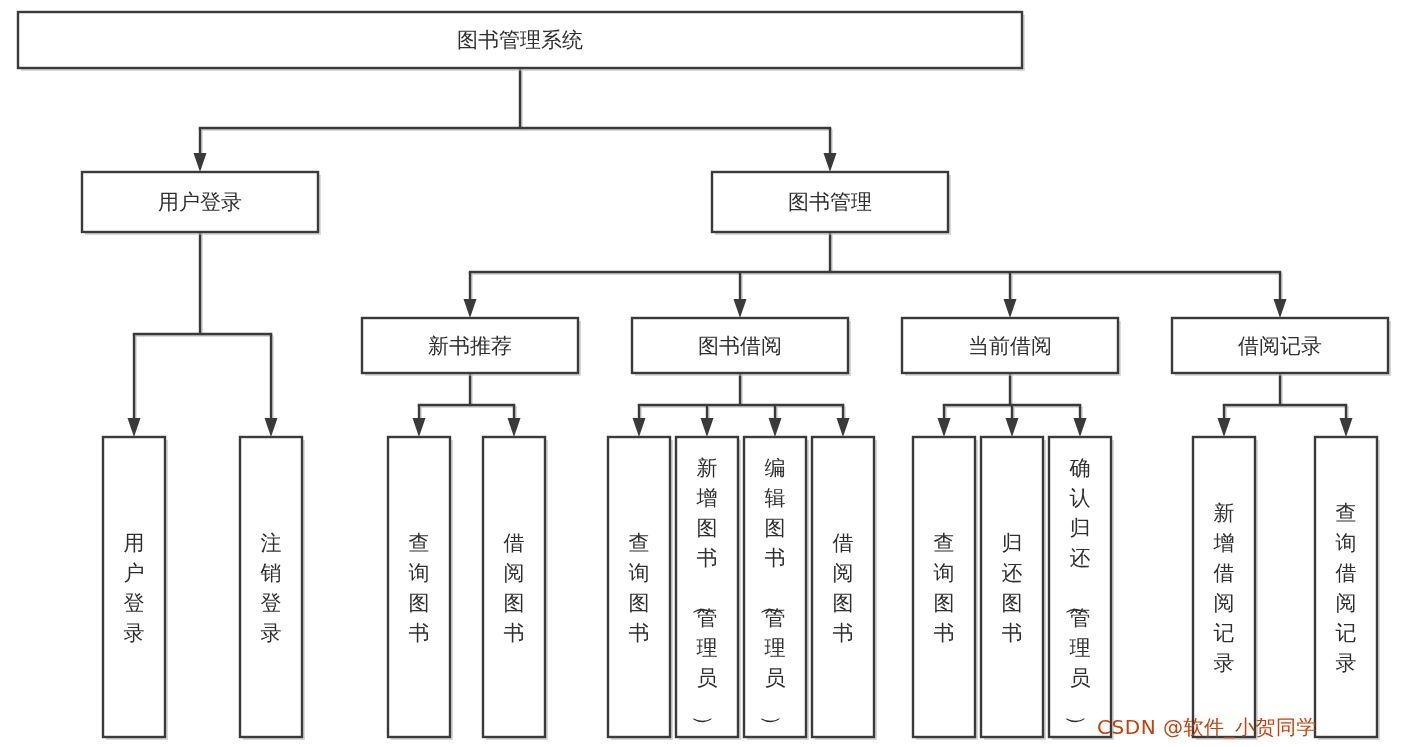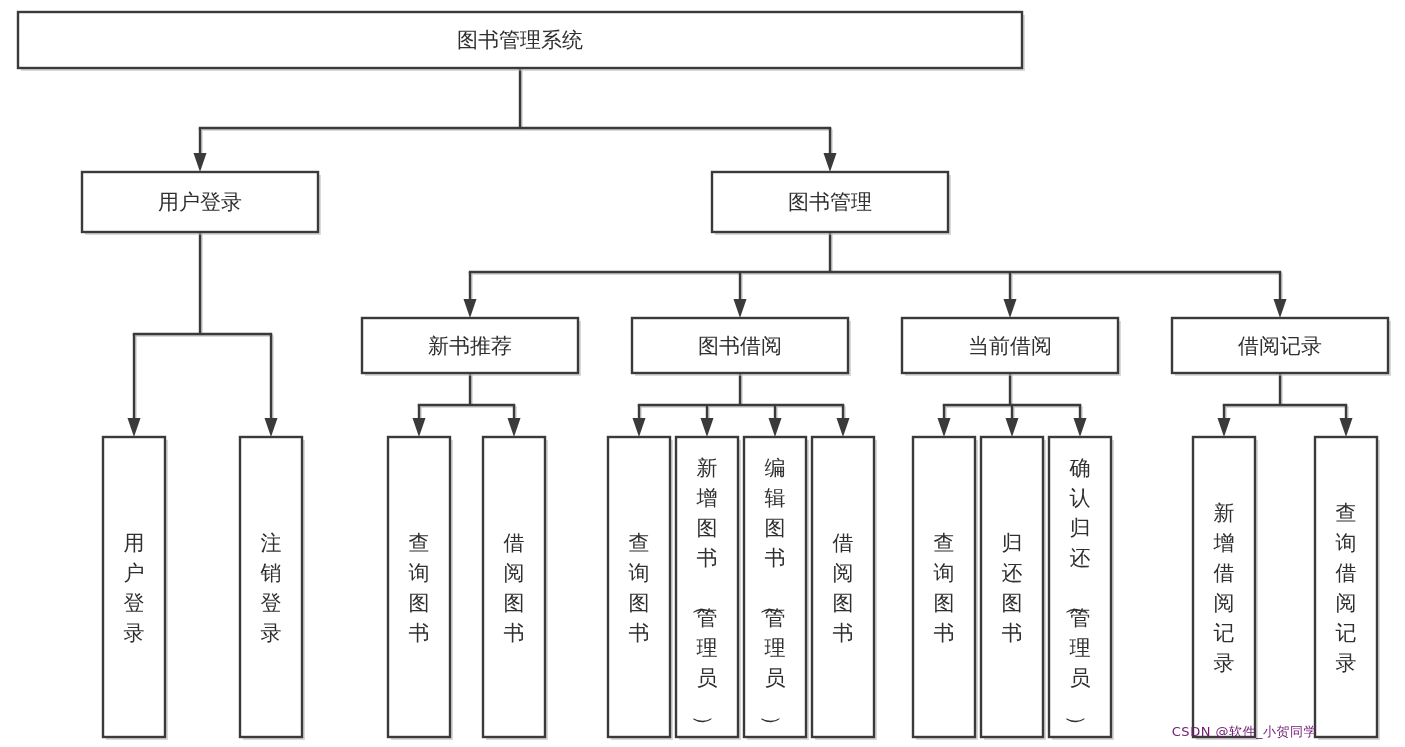--- a/index.html
+++ b/index.html
@@ -65,22 +65,22 @@
     fill: #2f2f2f;
     font-family: "DejaVu Sans", "Liberation Sans", sans-serif;
     font-size: 21px;
     text-anchor: middle;
   }
   .watermark-text {
     position: absolute;
     right: 16px;
     bottom: 6px;
     font-family: "DejaVu Sans", "Liberation Sans", sans-serif;
-    font-size: 13px;
-    color: #701a75;
+    font-size: 20px;
+    color: #c2410c;
     white-space: nowrap;
     letter-spacing: 0.5px;
     pointer-events: none;
   }
 </style>
 </head>
 <body>
 
 <div id="diagram-root">
 

